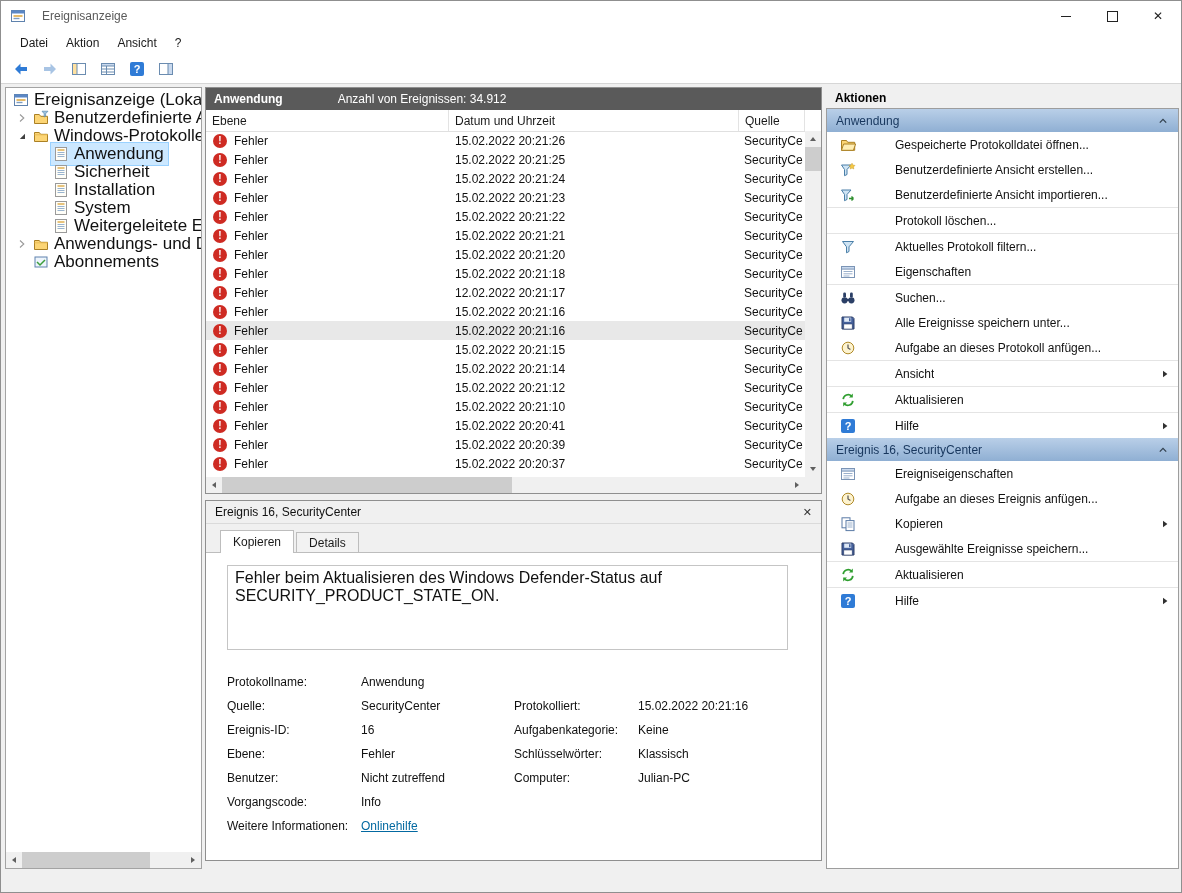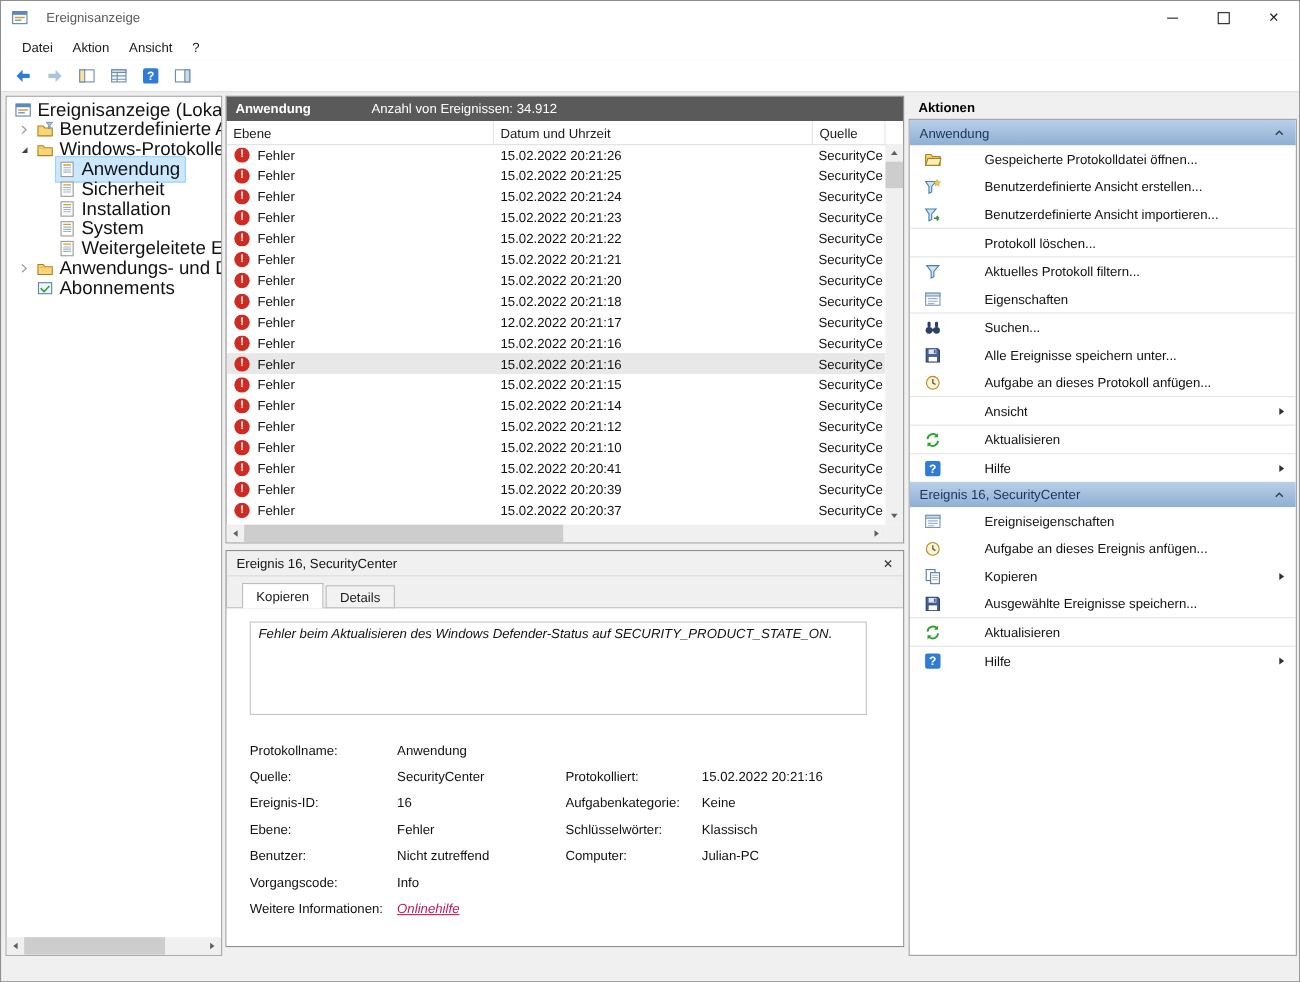--- a/index.html
+++ b/index.html
@@ -68,24 +68,24 @@
   .sb-corner{position:absolute;right:0;bottom:0;width:16px;height:16px;background:#f0f0f0;}
 
   
   .detail-box{position:absolute;left:204px;top:499px;width:617px;height:361px;background:#f0f0f0;border:1px solid #8f8f8f;box-sizing:border-box;}
   .detail-header{height:22px;display:flex;align-items:center;padding:0 9px;font-size:12px;color:#111;border-bottom:1px solid #dadada;}
   .detail-close{margin-left:auto;font-size:11px;color:#333;}
   .tabs{position:absolute;top:29px;left:14px;height:23px;display:flex;align-items:flex-end;z-index:2;}
   .tab{box-sizing:border-box;height:21px;padding:0 12px;display:flex;align-items:center;font-size:12px;color:#1a1a1a;background:#f2f2f2;border:1px solid #bdbdbd;margin-right:2px;}
   .tab.active{height:23px;background:#fff;border-bottom:none;}
   .tab-content{position:absolute;top:51px;left:0;right:0;bottom:0;background:#fff;border-top:1px solid #bdbdbd;}
-  .message-box{position:absolute;top:12px;left:21px;right:33px;height:85px;background:#fff;border:1px solid #c5c5c5;box-sizing:border-box;padding:3px 7px;font-size:12px;color:#111;font-style:italic;}
+  .message-box{position:absolute;top:12px;left:21px;right:33px;height:85px;background:#fff;border:1px solid #c5c5c5;box-sizing:border-box;padding:3px 7px;font-size:16px;color:#111;}
   .fields{position:absolute;top:117px;left:21px;right:12px;display:grid;grid-template-columns:134px 153px 124px auto;grid-auto-rows:24px;align-items:center;font-size:12px;color:#111;}
   .f-cell{overflow:hidden;white-space:nowrap;}
-  .link{color:#be185d;text-decoration:underline;font-style:italic;}
+  .link{color:#0369a1;text-decoration:underline;}
 
   
   .actions-panel{position:absolute;left:825px;top:86px;width:353px;height:782px;}
   .actions-title{height:21px;display:flex;align-items:center;padding-left:9px;font-size:12px;font-weight:bold;color:#000;}
   .actions-body{position:absolute;top:21px;left:0;right:0;bottom:0;background:#fff;border:1px solid #9d9d9d;box-sizing:border-box;overflow:hidden;}
   .act-header{height:23px;background:linear-gradient(180deg,#b9cfe8,#8fafd3);display:flex;align-items:center;padding:0 9px;font-size:12px;color:#17365d;}
   .act-header .collapse{margin-left:auto;display:inline-flex;}
   .act-header .collapse svg{width:12px;height:12px;}
   .act-item{height:25px;display:flex;align-items:center;padding:0 9px 0 13px;font-size:12px;color:#111;white-space:nowrap;overflow:hidden;gap:30px;}
   .act-item .icon{margin-right:9px;}

